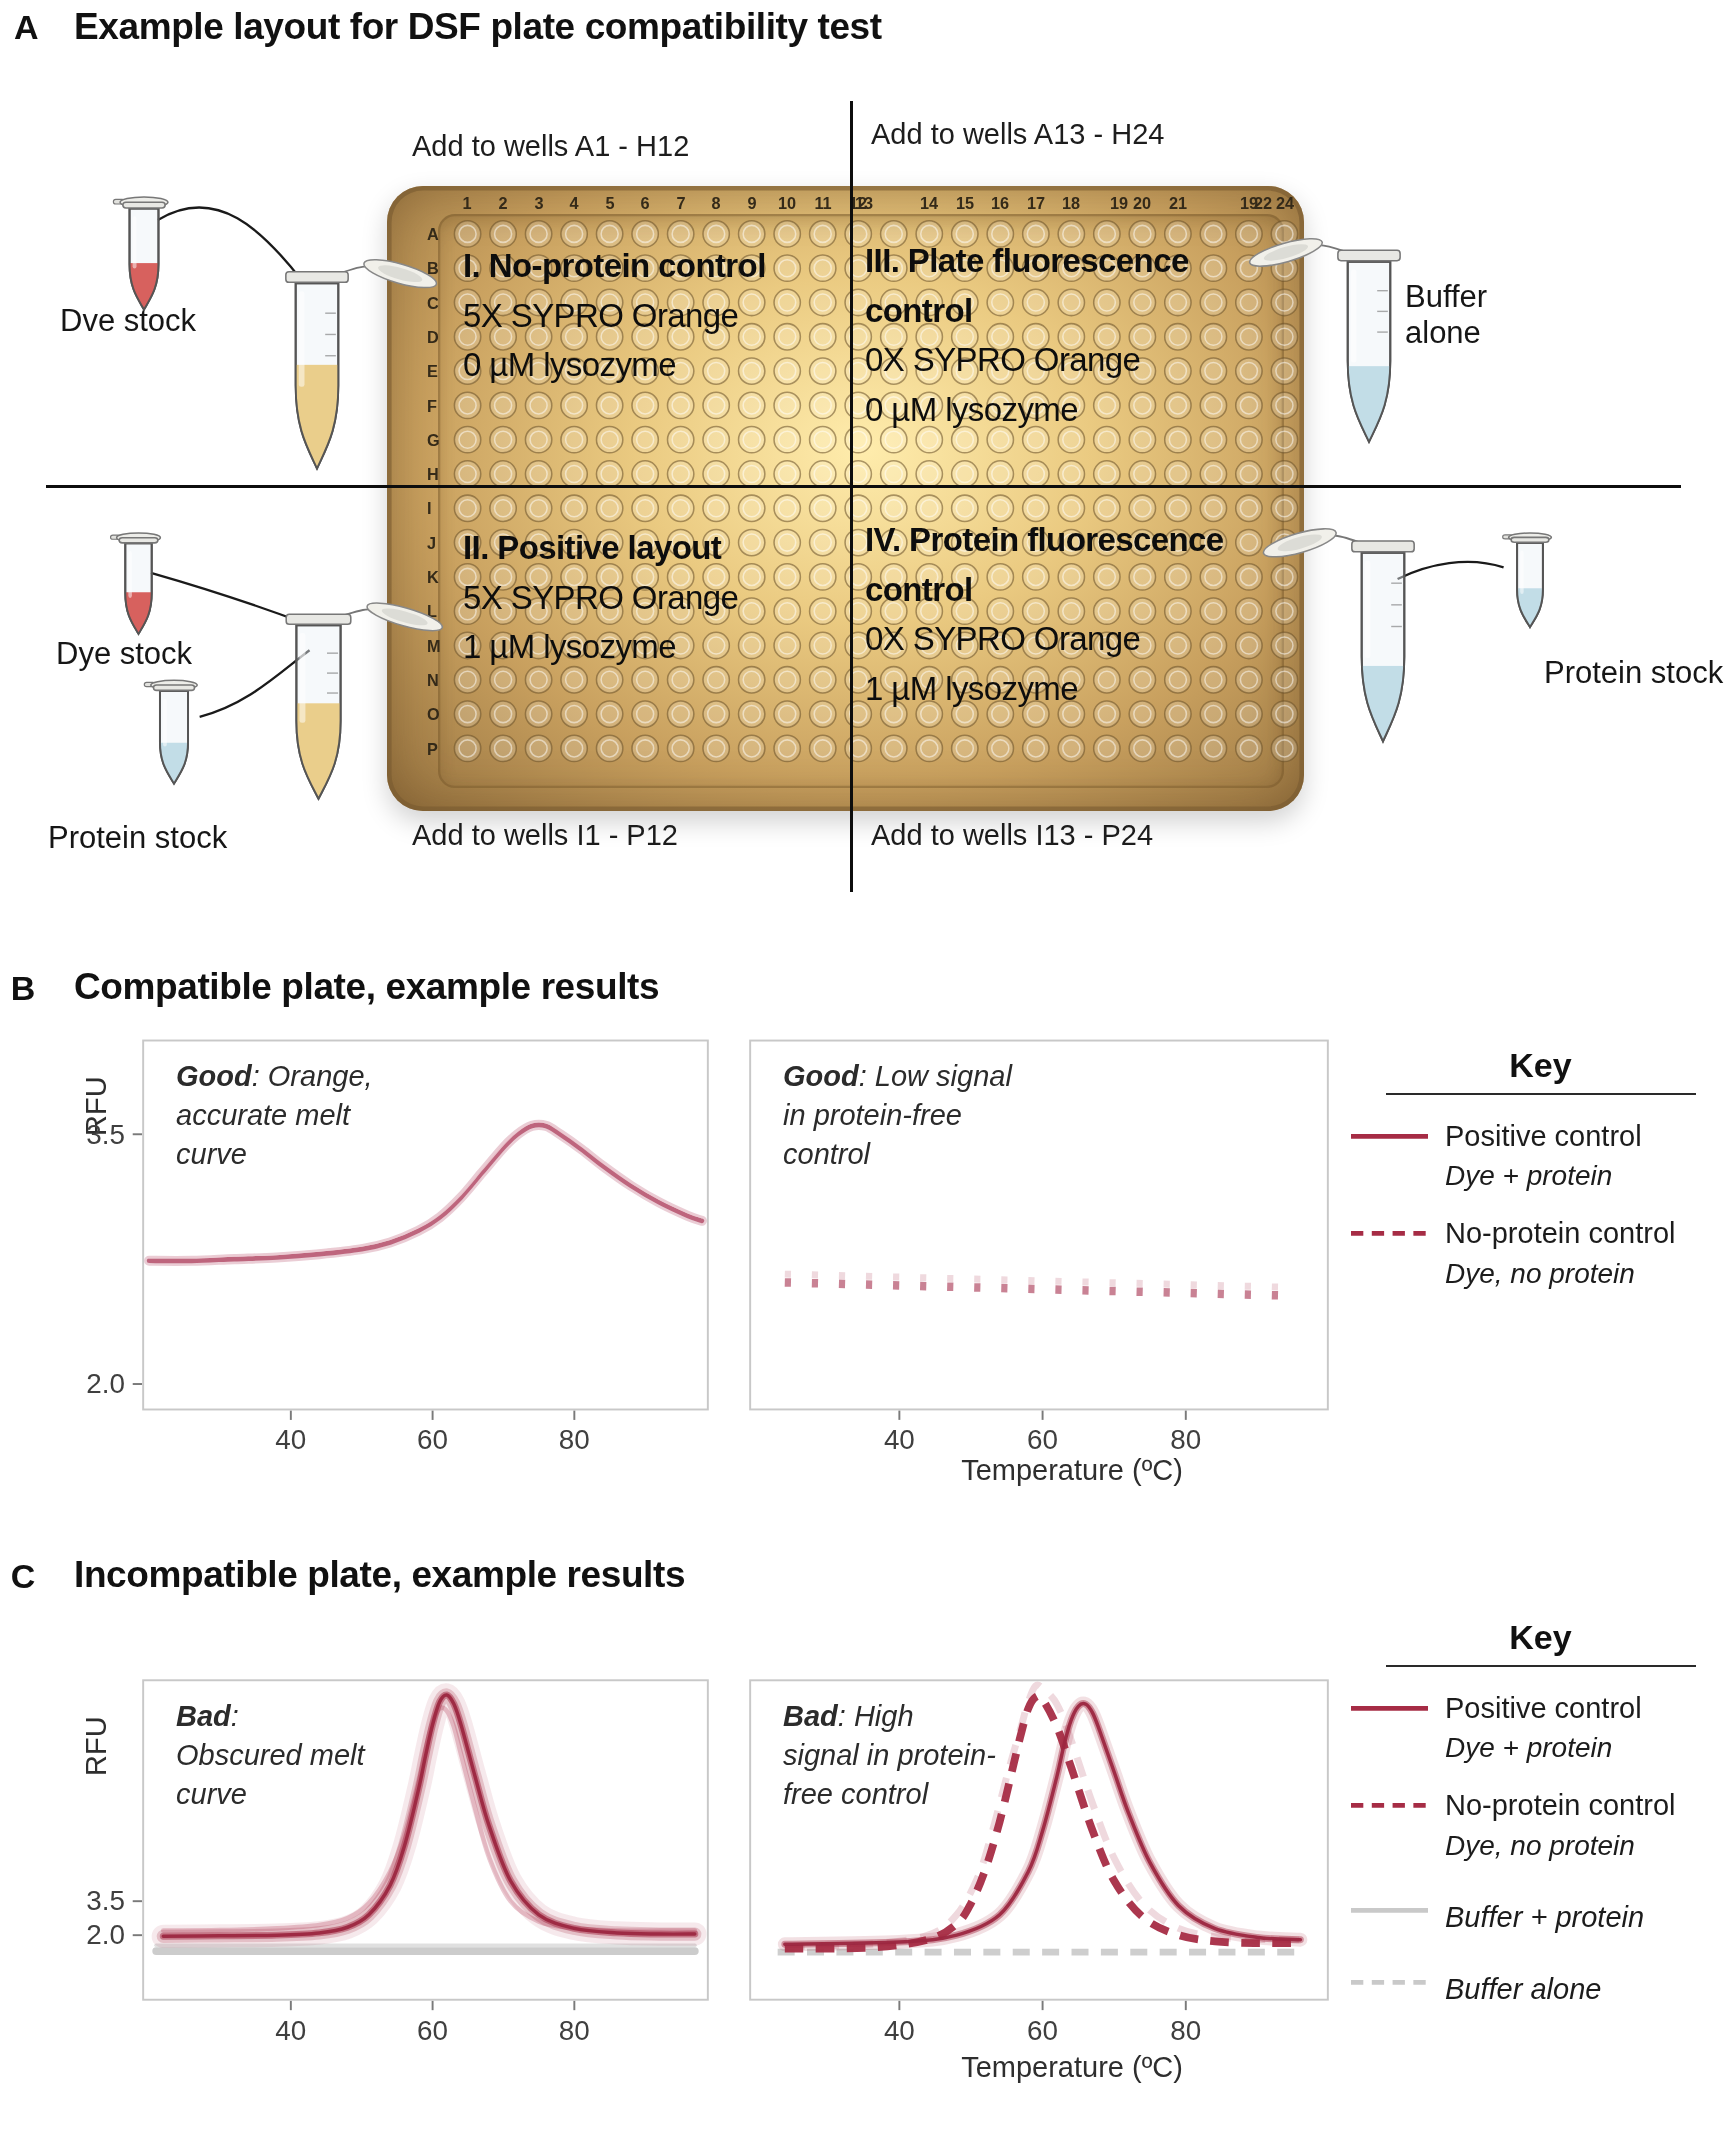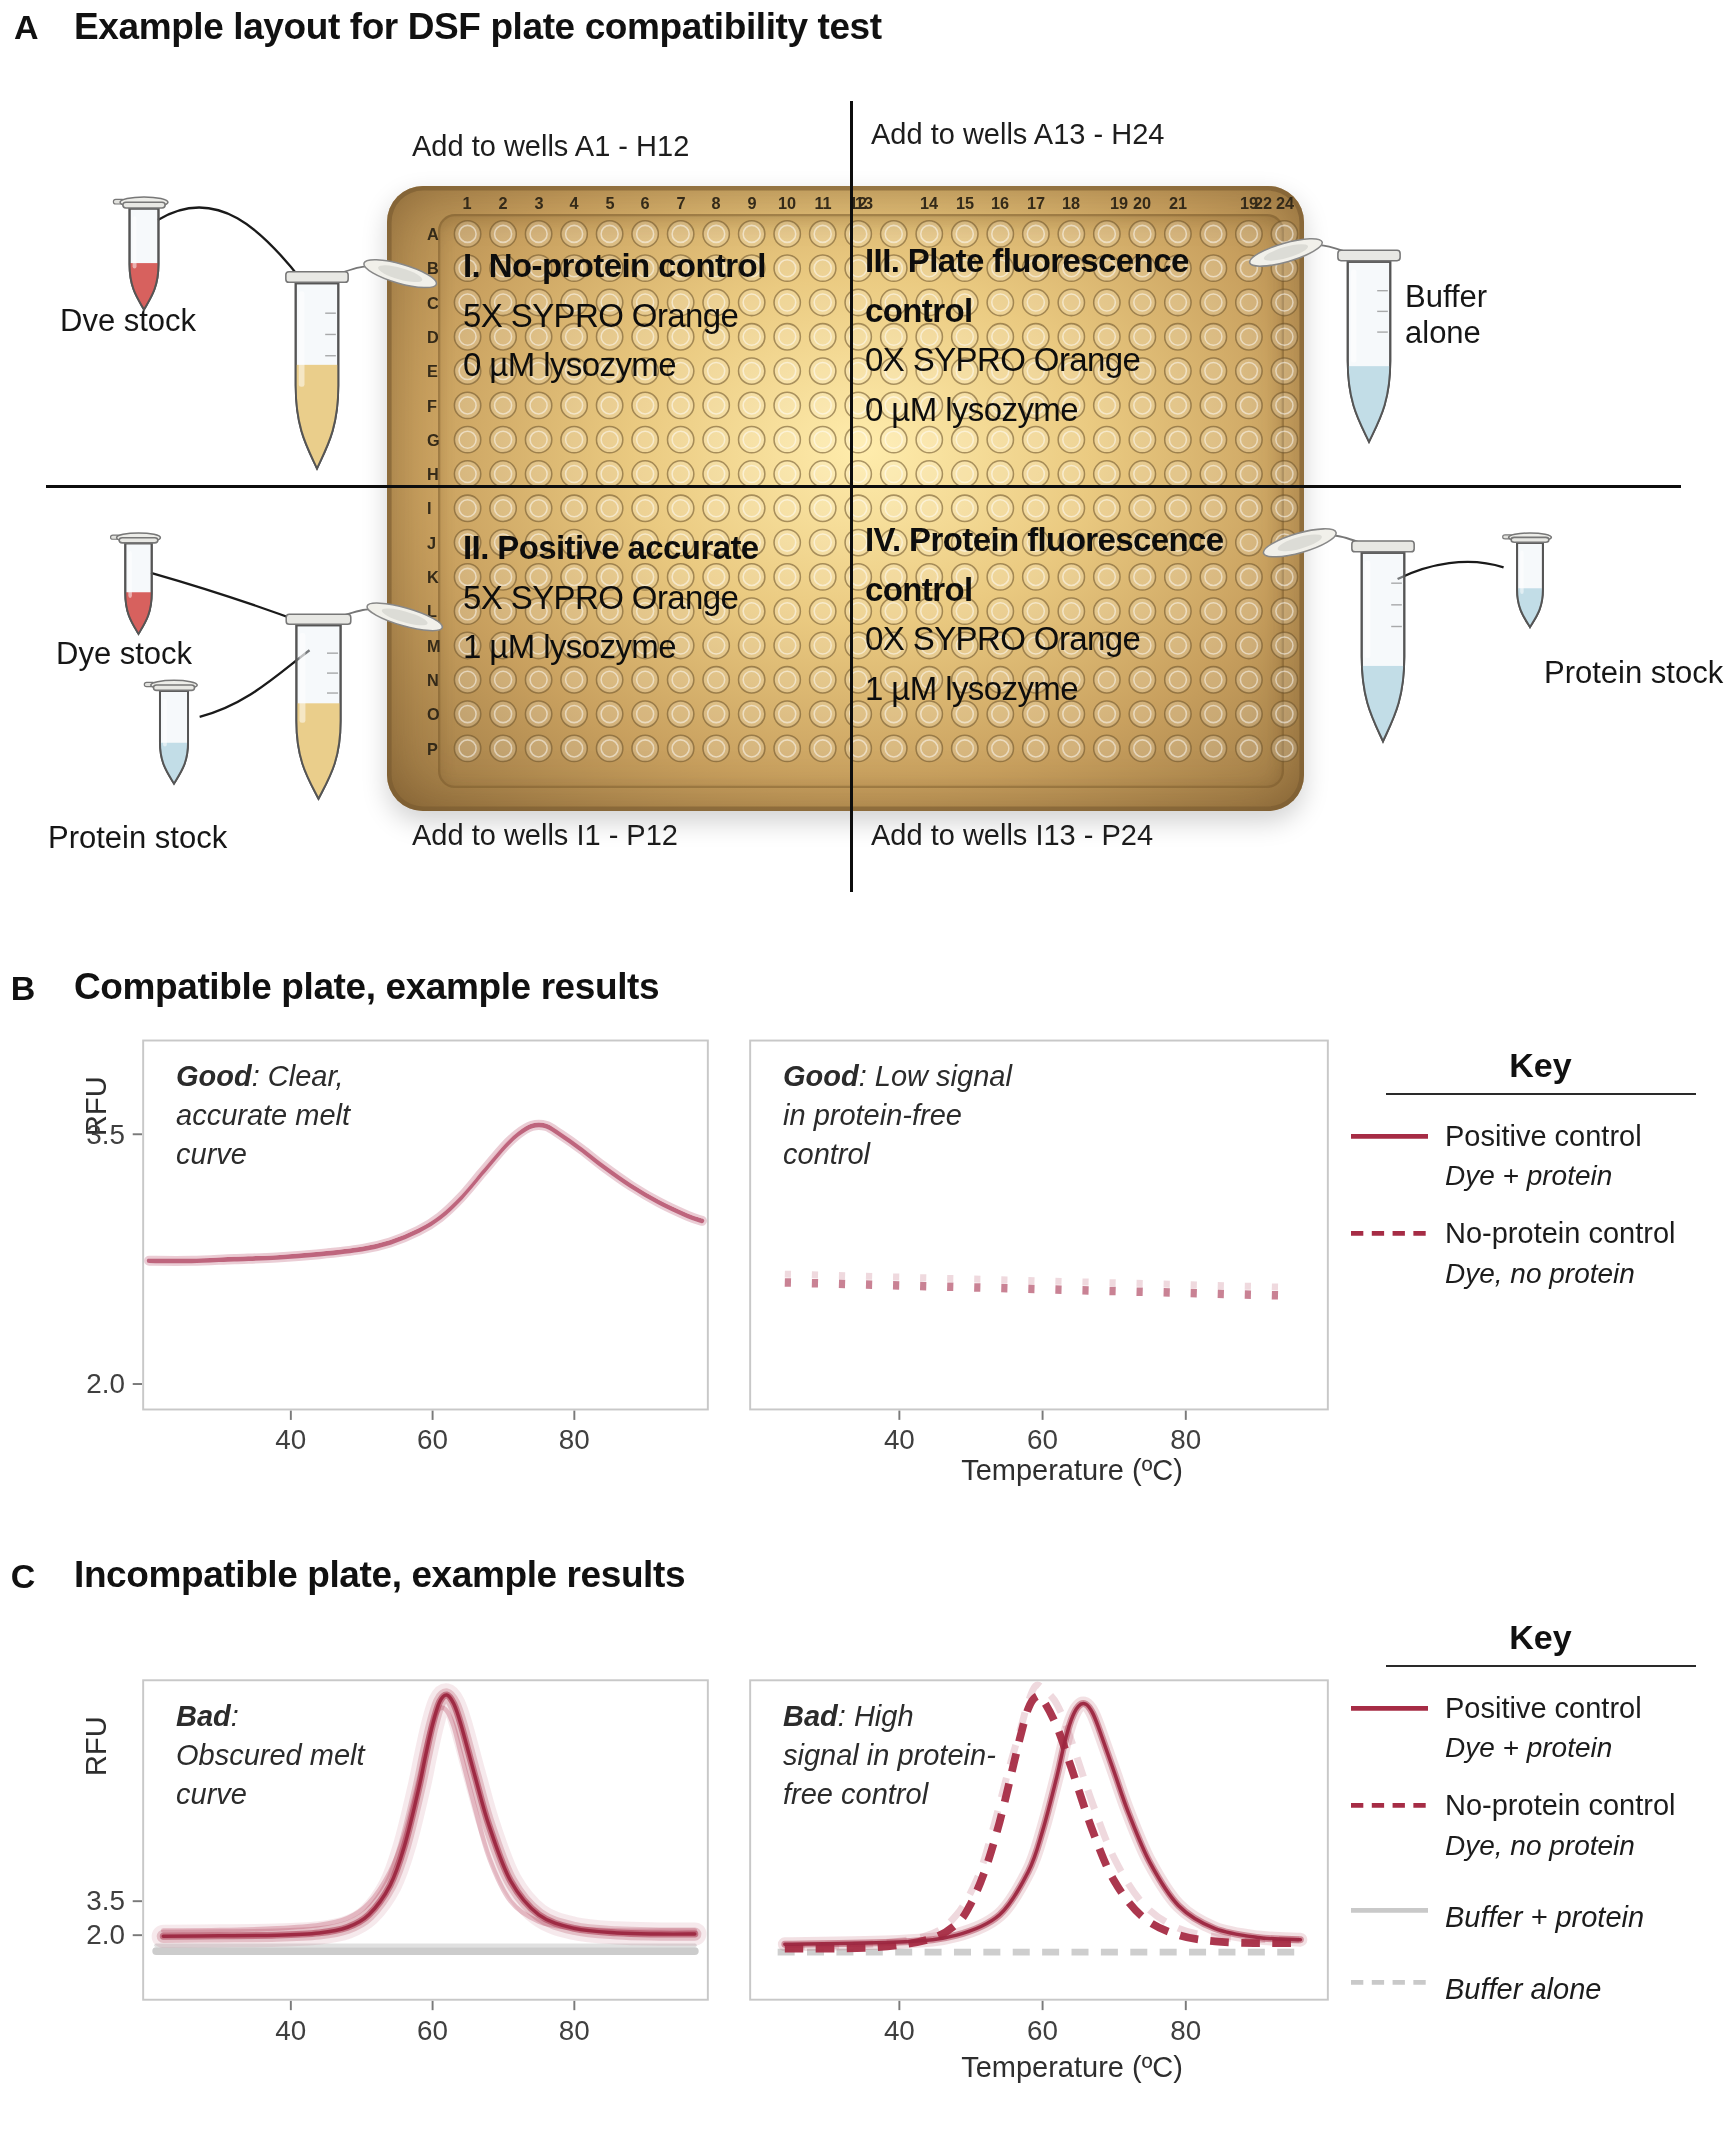--- a/index.html
+++ b/index.html
@@ -878,21 +878,21 @@
       <div class="q-title">I. No-protein control</div>
       <div>5X SYPRO Orange</div>
       <div>0 µM lysozyme</div>
     </div>
     <div class="abs quad" style="left:865px;top:236px;width:424px;">
       <div class="q-title">III. Plate fluorescence control</div>
       <div>0X SYPRO Orange</div>
       <div>0 µM lysozyme</div>
     </div>
     <div class="abs quad" style="left:463px;top:523px;width:399px;">
-      <div class="q-title">II. Positive accurate</div>
+      <div class="q-title">II. Positive layout</div>
       <div>5X SYPRO Orange</div>
       <div>1 µM lysozyme</div>
     </div>
     <div class="abs quad" style="left:865px;top:515px;width:424px;">
       <div class="q-title">IV. Protein fluorescence control</div>
       <div>0X SYPRO Orange</div>
       <div>1 µM lysozyme</div>
     </div>
 
     <svg class="abs connectors" style="left:0;top:0;width:1728px;height:960px;" viewBox="0 0 2233 1240">
@@ -1092,21 +1092,21 @@
         <rect x="1.5" y="1.5" width="747" height="477" fill="none" stroke="#c8c8c8" stroke-width="2.5"></rect>
         <line x1="194.44444444444443" x2="194.44444444444443" y1="480" y2="492" stroke="#7a7a7a" stroke-width="2.5"></line>
         <text x="194.44444444444443" y="530" text-anchor="middle" fill="#3f3f3f" font-size="36">40</text>
         <line x1="379.6296296296297" x2="379.6296296296297" y1="480" y2="492" stroke="#7a7a7a" stroke-width="2.5"></line>
         <text x="379.6296296296297" y="530" text-anchor="middle" fill="#3f3f3f" font-size="36">60</text>
         <line x1="564.8148148148148" x2="564.8148148148148" y1="480" y2="492" stroke="#7a7a7a" stroke-width="2.5"></line>
         <text x="564.8148148148148" y="530" text-anchor="middle" fill="#3f3f3f" font-size="36">80</text>
       </svg>
 
     <div class="abs note" style="left:176px;top:1057px;">
-      <div><span class="lead">Good</span><span>: Clear,</span></div>
+      <div><span class="lead">Good</span><span>: Orange,</span></div>
       <div>accurate melt</div>
       <div>curve</div>
     </div>
     <div class="abs note" style="left:783px;top:1057px;">
       <div><span class="lead">Good</span><span>: Low signal</span></div>
       <div>in protein-free</div>
       <div>control</div>
     </div>
 
     <div class="abs axis-label" style="left:782px;top:1454px;width:580px;text-align:center;">Temperature (ºC)</div>

